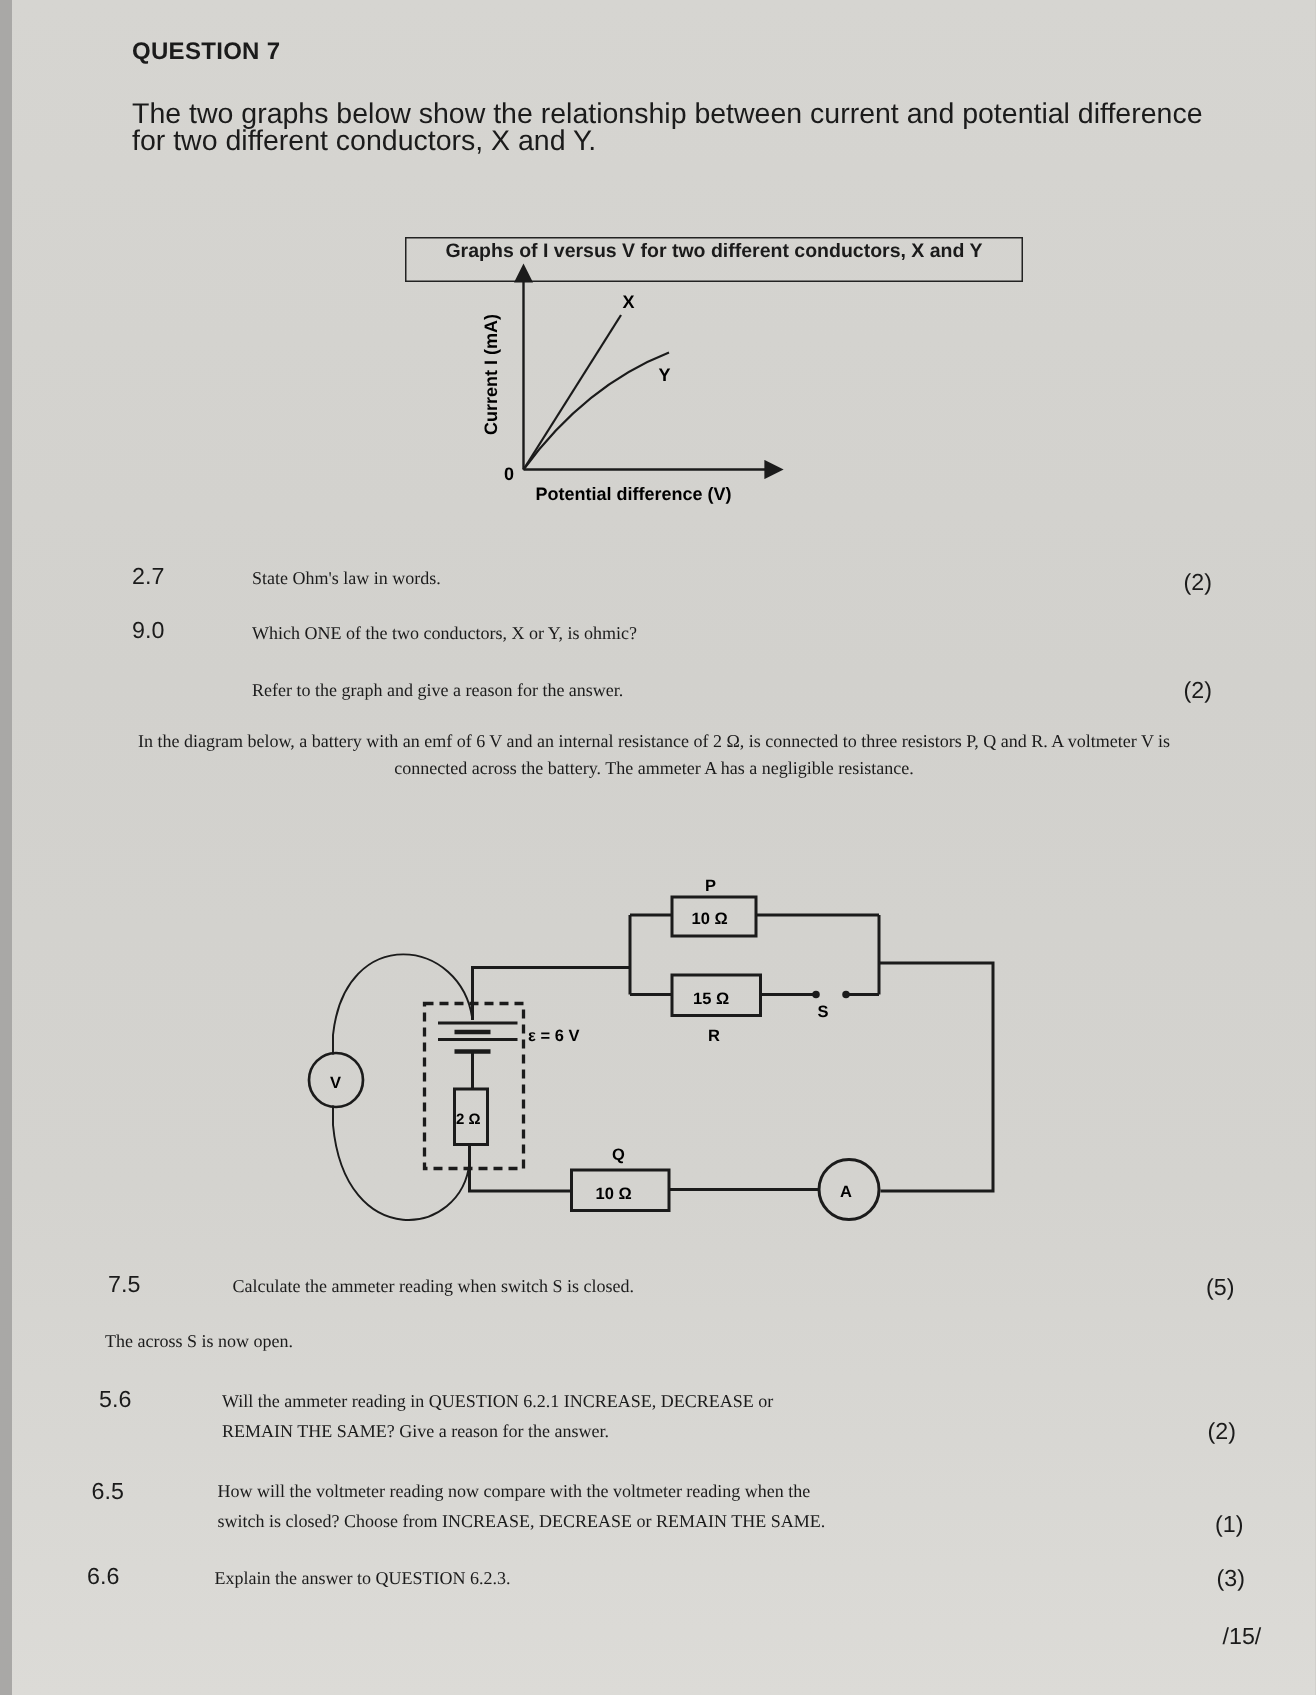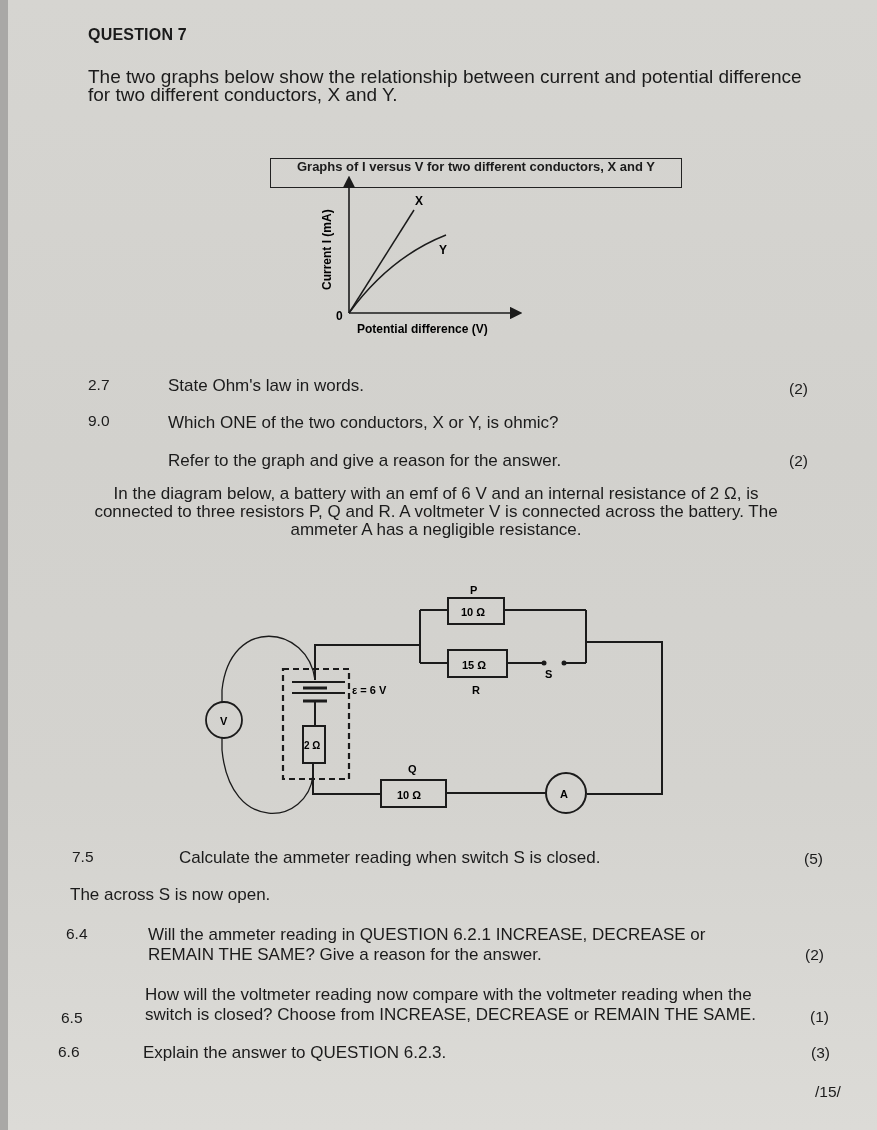--- a/index.html
+++ b/index.html
@@ -17,21 +17,21 @@
     .edge { position: absolute; left: 0; top: 0; width: 8px; height: 1130px; background: #a9a8a6; }
     .abs { position: absolute; }
     .h-title { left: 88px; top: 26px; font-size: 16px; font-weight: bold; letter-spacing: 0.2px; }
     .intro { left: 88px; top: 68px; width: 740px; font-size: 19px; line-height: 18px; }
     .graph-box {
       left: 270px; top: 138px; width: 412px; height: 30px;
       border: 1.5px solid #222; box-sizing: border-box;
       font-size: 13px; font-weight: bold; display: flex; align-items: flex-start; justify-content: center; margin-top: 20px;
     }
     .q-num { font-size: 15.5px; }
-    .q-text { font-size: 17px; line-height: 19px; }
+    .q-text { font-size: 12px; line-height: 19px; font-family: Liberation Serif, serif; }
     .marks { font-size: 15.5px; }
     svg text { font-family: "Liberation Sans", sans-serif; }
   </style>
 </head>
 <body>
 
 <div class="edge"></div>
 <div class="page"></div>
 
 <div class="abs h-title">QUESTION 7</div>
@@ -119,31 +119,31 @@
   <text x="345" y="108" font-size="11" font-weight="bold">S</text>
   <text x="208" y="203" font-size="11" font-weight="bold">Q</text>
   <text x="197" y="229" font-size="11" font-weight="bold">10 Ω</text>
   <text x="360" y="228" font-size="11" font-weight="bold">A</text>
   <text x="20" y="155" font-size="11" font-weight="bold">V</text>
   <text x="104" y="179" font-size="10" font-weight="bold">2 Ω</text>
   <text x="152" y="124" font-size="11" font-weight="bold">ε = 6 V</text>
 </svg>
 
 <div class="abs q-num" style="left:72px; top:848px;">7.5</div>
-<div class="abs q-text" style="left:155px; top:848px;margin-left:24px;">Calculate the ammeter reading when switch S is closed.</div>
+<div class="abs q-text" style="left:155px; top:848px;">Calculate the ammeter reading when switch S is closed.</div>
 <div class="abs marks" style="left:804px; top:850px;">(5)</div>
 
 <div class="abs q-text" style="left:70px; top:885px;">The across S is now open.</div>
 
-<div class="abs q-num" style="left:66px; top:925px;">6.4</div>
+<div class="abs q-num" style="left:66px; top:925px;">5.6</div>
 <div class="abs q-text" style="left:148px; top:925px;">Will the ammeter reading in QUESTION 6.2.1 INCREASE, DECREASE or</div>
 <div class="abs q-text" style="left:148px; top:945px;">REMAIN THE SAME? Give a reason for the answer.</div>
 <div class="abs marks" style="left:805px; top:946px;">(2)</div>
 
-<div class="abs q-num" style="left:61px; top:986px;margin-top:23px;">6.5</div>
+<div class="abs q-num" style="left:61px; top:986px;">6.5</div>
 <div class="abs q-text" style="left:145px; top:985px;">How will the voltmeter reading now compare with the voltmeter reading when the</div>
 <div class="abs q-text" style="left:145px; top:1005px;">switch is closed? Choose from INCREASE, DECREASE or REMAIN THE SAME.</div>
 <div class="abs marks" style="left:810px; top:1008px;">(1)</div>
 
 <div class="abs q-num" style="left:58px; top:1043px;">6.6</div>
 <div class="abs q-text" style="left:143px; top:1043px;">Explain the answer to QUESTION 6.2.3.</div>
 <div class="abs marks" style="left:811px; top:1044px;">(3)</div>
 
 <div class="abs marks" style="left:815px; top:1083px;">/15/</div>
 

